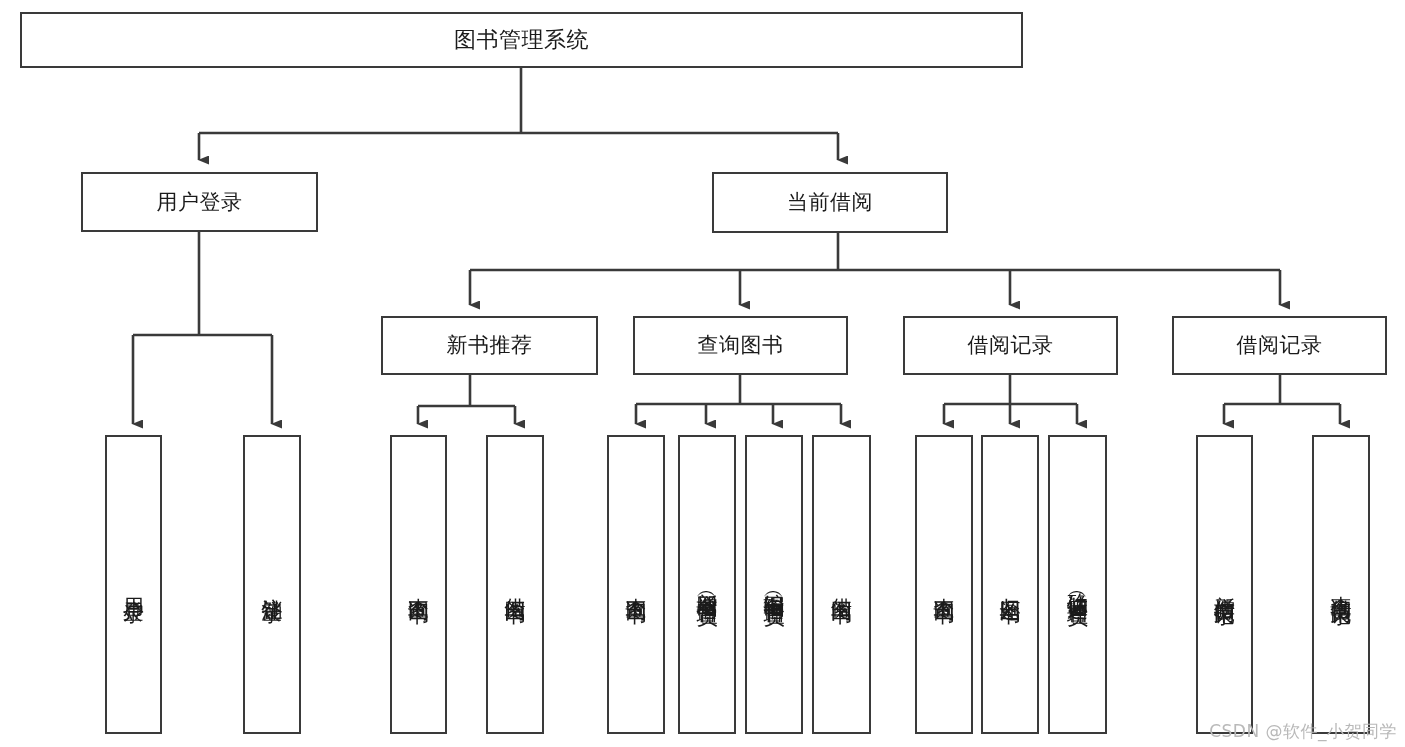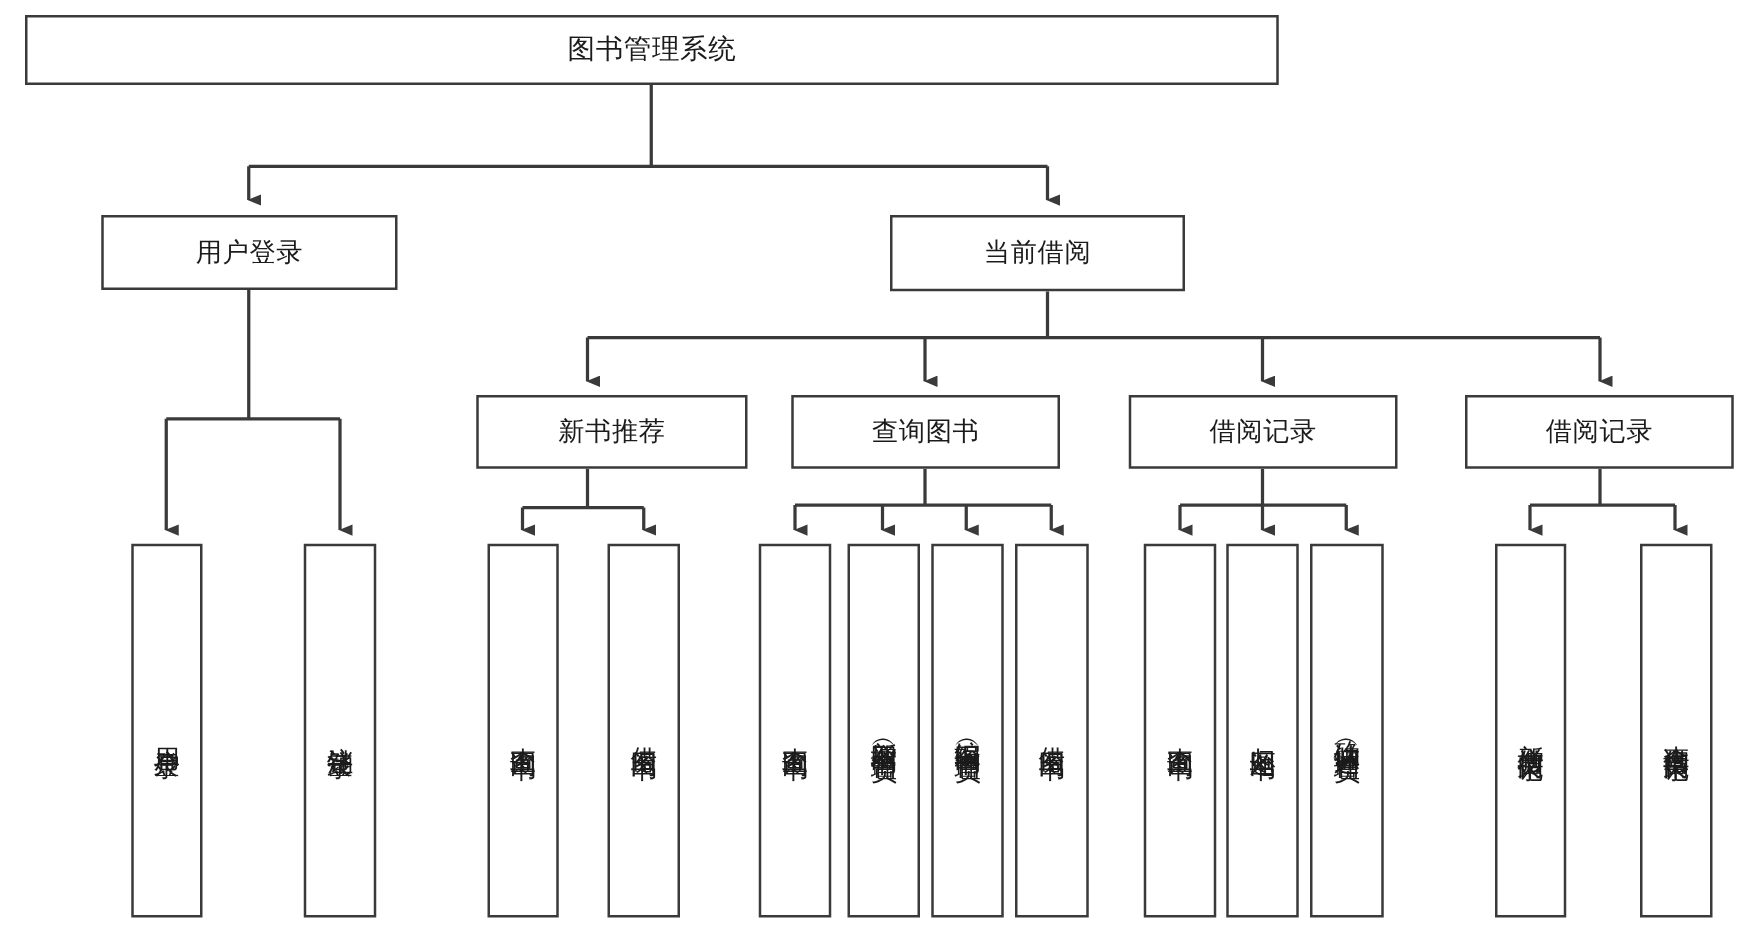--- a/index.html
+++ b/index.html
@@ -206,14 +206,15 @@
   </div>
 
   <div class="node vert" style="left:1196px; top:435px; width:57px; height:299px;">
     <span class="node-label">新增借阅记录</span>
   </div>
 
   <div class="node vert" style="left:1312px; top:435px; width:58px; height:299px;">
     <span class="node-label">查询借阅记录</span>
   </div>
 
+  <div id="watermark">CSDN @软件_小贺同学</div>
 
 </div>
 
 </body></html>

